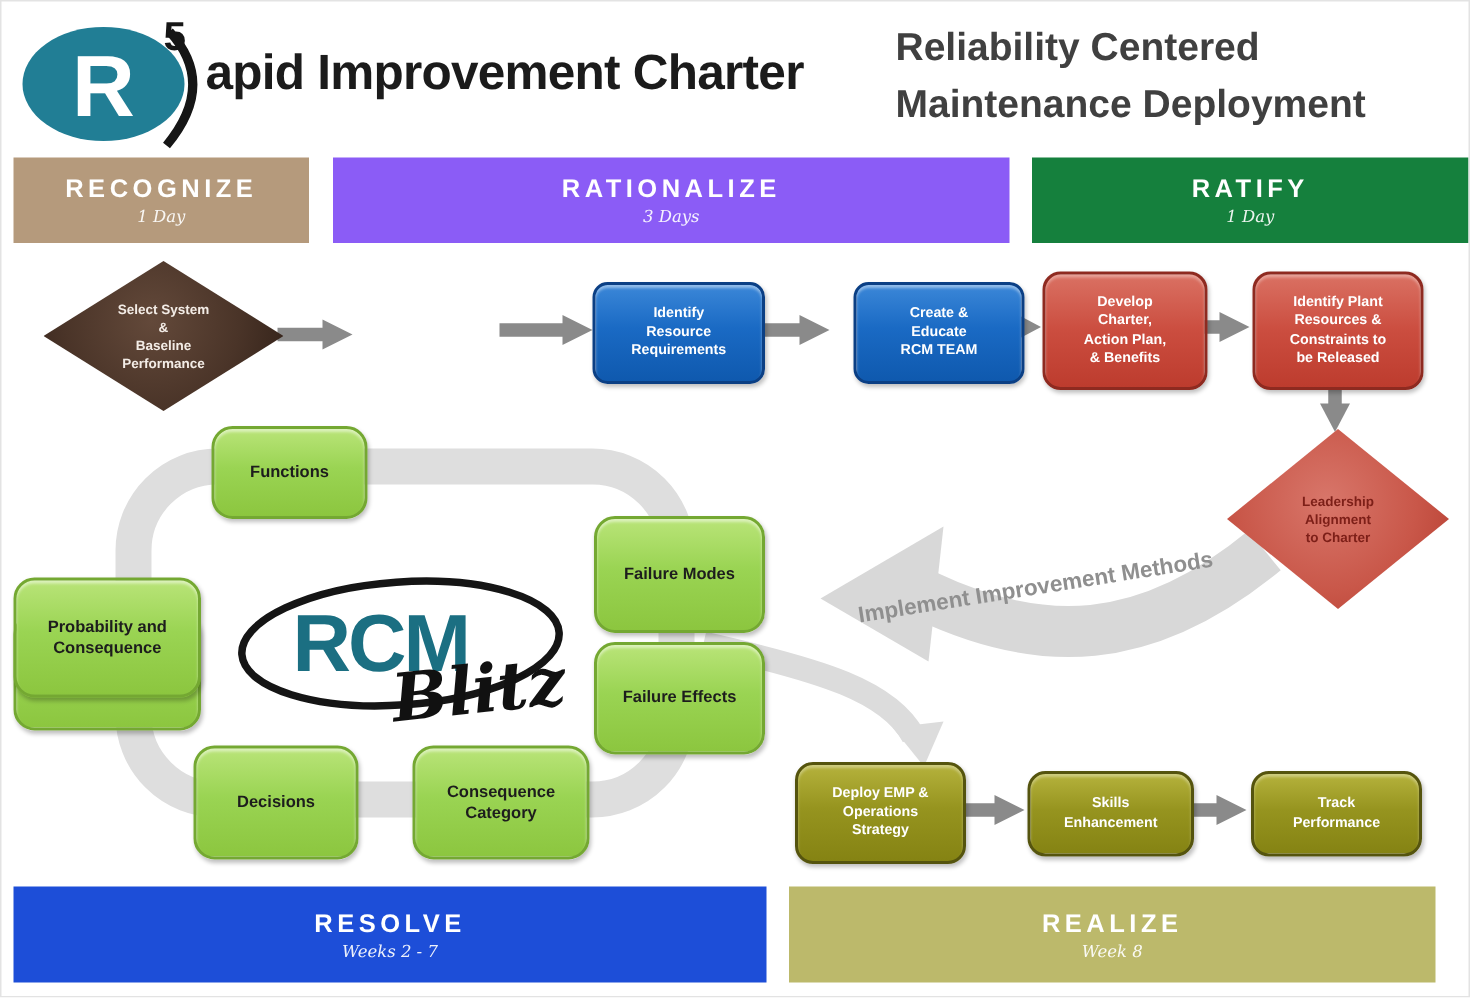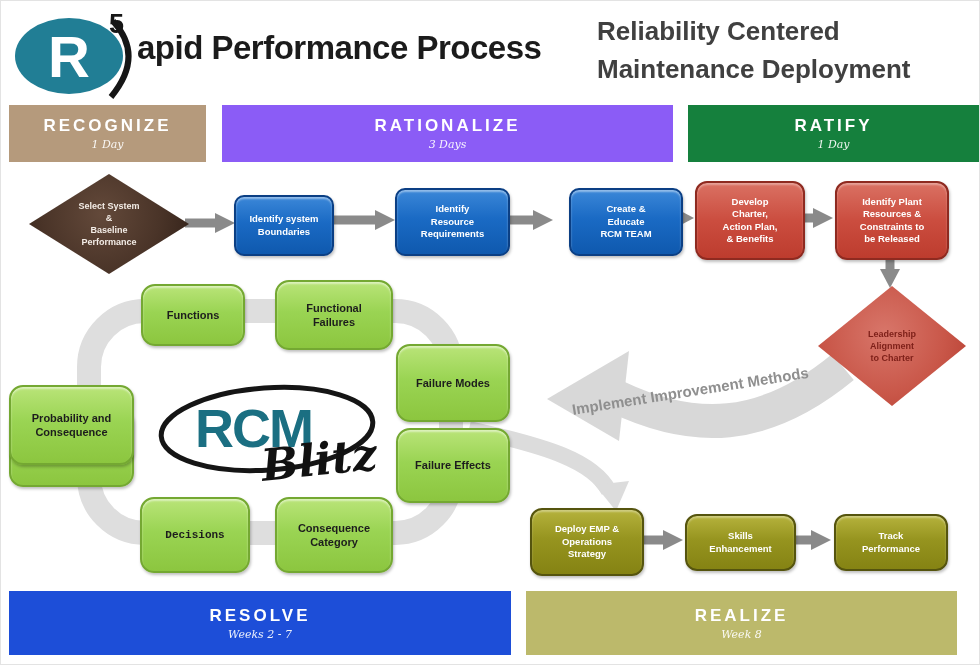--- a/index.html
+++ b/index.html
@@ -50,21 +50,21 @@
 <body>
 
 <div id="canvas">
 
   <svg id="r5-logo" class="abs" width="132" height="94" viewBox="0 0 132 94">
     <ellipse cx="60" cy="49" rx="54" ry="38" fill="#217e95"></ellipse>
     <text x="60" y="70" text-anchor="middle" font-size="58" font-weight="bold" fill="#ffffff" font-family="Liberation Sans, sans-serif">R</text>
     <text x="100" y="26" font-size="27" font-weight="bold" fill="#161616" font-family="Liberation Sans, sans-serif">5</text>
     <path d="M 104 14 Q 136 49 102 90" stroke="#161616" stroke-width="6" fill="none"></path>
   </svg>
-  <div class="abs main-title">apid Performance Process</div>
+  <div class="abs main-title">apid Improvement Charter</div>
   <div class="abs right-title">Reliability Centered
 Maintenance Deployment</div>
 
   <div class="abs band band-top" style="left: 8px; width: 197px; background: rgb(181, 154, 124);">
     <div class="lbl">RECOGNIZE</div>
     <div class="dur">1 Day</div>
   </div>
   <div class="abs band band-top" style="left: 221px; width: 451px; background: #8b5cf6;">
     <div class="lbl">RATIONALIZE</div>
     <div class="dur">3 Days</div>
@@ -132,49 +132,45 @@
           <polygon points="810,529 810,549 830,539" stroke="none"></polygon>
       </g>
     </g>
   </svg>
 
   <div class="abs diamond diamond-brown" style="left:28px;top:173px;width:160px;height:100px;">Select System
 &amp;
 Baseline
 Performance</div>
 
-  <div class="abs node blue" style="left:233px;top:194px;width:96px;height:57px;">Identify system
-Boundaries</div>
   <div class="abs node blue" style="left:394px;top:187px;width:111px;height:64px;">Identify
 Resource
 Requirements</div>
   <div class="abs node blue" style="left:568px;top:187px;width:110px;height:64px;">Create &amp;
 Educate
 RCM TEAM</div>
 
   <div class="abs node rednode" style="left:694px;top:180px;width:106px;height:75px;">Develop
 Charter,
 Action Plan,
 &amp; Benefits</div>
   <div class="abs node rednode" style="left:834px;top:180px;width:110px;height:75px;">Identify Plant
 Resources &amp;
 Constraints to
 be Released</div>
   <div class="abs diamond diamond-red" style="left:817px;top:285px;width:148px;height:120px;">Leadership
 Alignment
 to Charter</div>
 
   <div class="abs node green" style="left:140px;top:283px;width:100px;height:58px;">Functions</div>
-  <div class="abs node green" style="left:274px;top:279px;width:114px;height:66px;">Functional
-Failures</div>
   <div class="abs node green" style="left:395px;top:343px;width:110px;height:74px;">Failure  Modes</div>
   <div class="abs node green" style="left:395px;top:427px;width:110px;height:71px;">Failure Effects</div>
   <div class="abs node green" style="left:274px;top:496px;width:114px;height:72px;">Consequence
 Category</div>
-  <div class="abs node green" style="left:139px;top:496px;width:106px;height:72px;font-family:Liberation Mono, monospace;">Decisions</div>
+  <div class="abs node green" style="left:128px;top:496px;width:106px;height:72px;">Decisions</div>
   <div class="abs node green" style="left:8px;top:408px;width:121px;height:74px;">Implementation</div>
   <div class="abs node green" style="left:8px;top:341px;width:121px;height:76px;margin-top:43px;">Probability and
 Consequence</div>
 
   <svg id="rcm-logo" class="abs" width="235" height="120" viewBox="0 0 235 120">
     <ellipse cx="116" cy="50" rx="106" ry="41" fill="none" stroke="#151515" stroke-width="5" transform="rotate(-4 116 50)"></ellipse>
     <text x="44" y="68" font-size="54" font-weight="bold" fill="#1b6f82" font-family="Liberation Sans, sans-serif" letter-spacing="-2">RCM</text>
     <text x="112" y="102" font-size="44" font-weight="bold" font-style="italic" fill="#111111" font-family="DejaVu Serif, serif" transform="rotate(-6 112 102)">Blitz</text>
   </svg>
 

